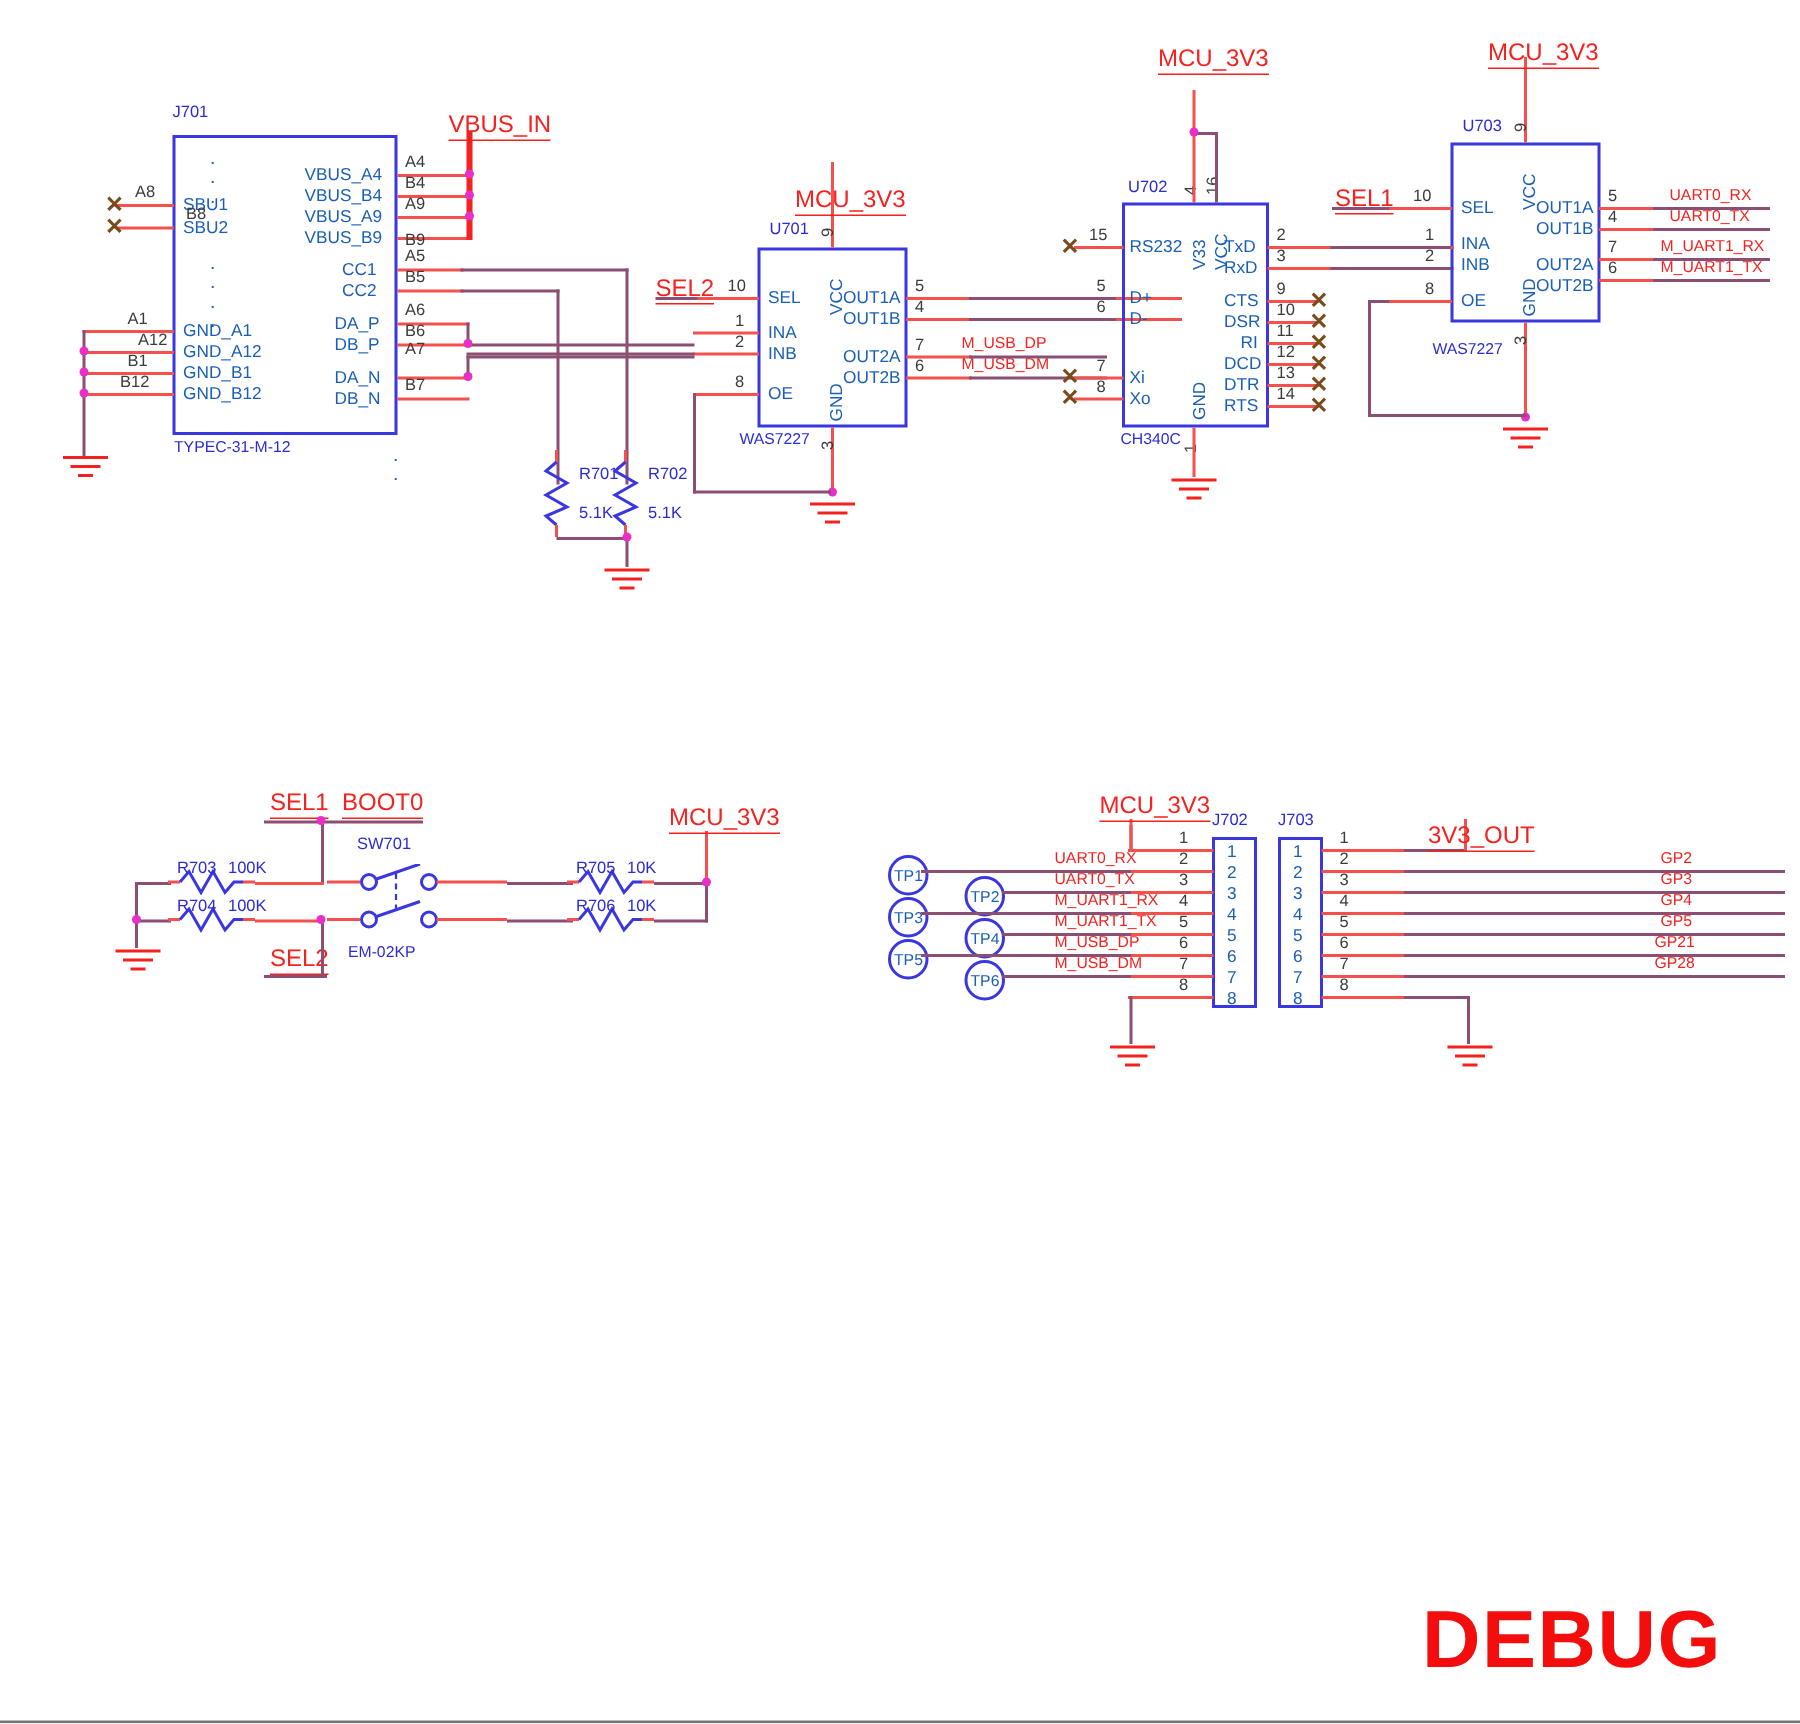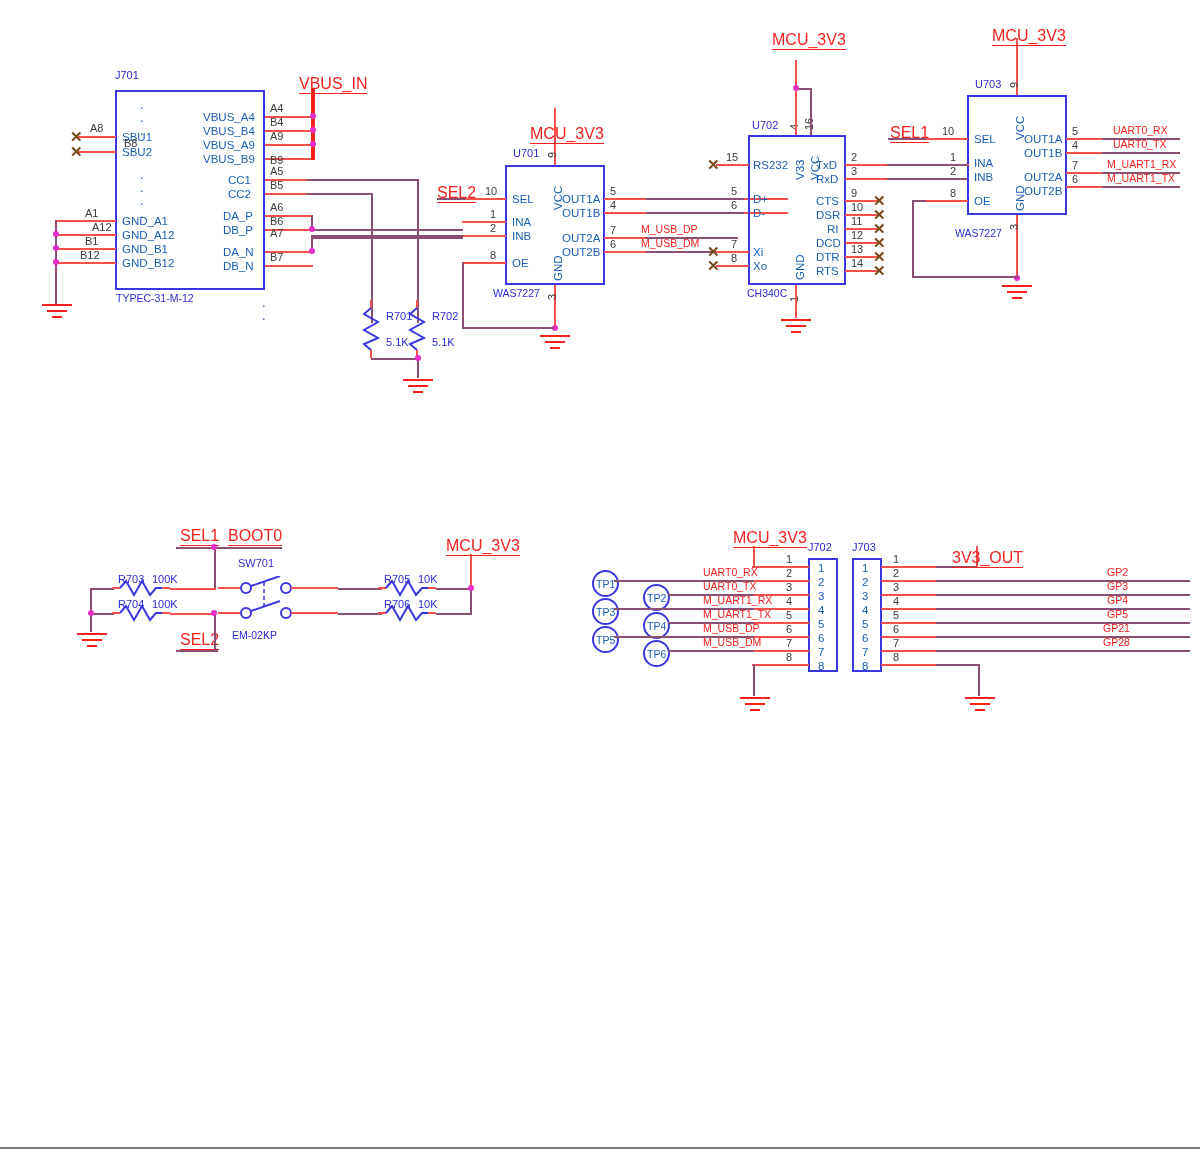--- a/index.html
+++ b/index.html
@@ -580,15 +580,16 @@
   <div class="t net" style="left:1107px;top:609px;">GP5</div>
   <div class="t net" style="left:1103px;top:623px;">GP21</div>
   <div class="t net" style="left:1103px;top:637px;">GP28</div>
   <div class="wp wph" style="left:936px;top:580px;width:254px;"></div>
   <div class="wp wph" style="left:936px;top:594px;width:254px;"></div>
   <div class="wp wph" style="left:936px;top:608px;width:254px;"></div>
   <div class="wp wph" style="left:936px;top:622px;width:254px;"></div>
   <div class="wp wph" style="left:936px;top:636px;width:254px;"></div>
   <div class="wp wph" style="left:936px;top:650px;width:254px;"></div>
 
+  <div class="title" style="left:948px;top:1062px;">DEBUG</div>
 
   <div class="bl"></div>
 </div>
 
 </body></html>

